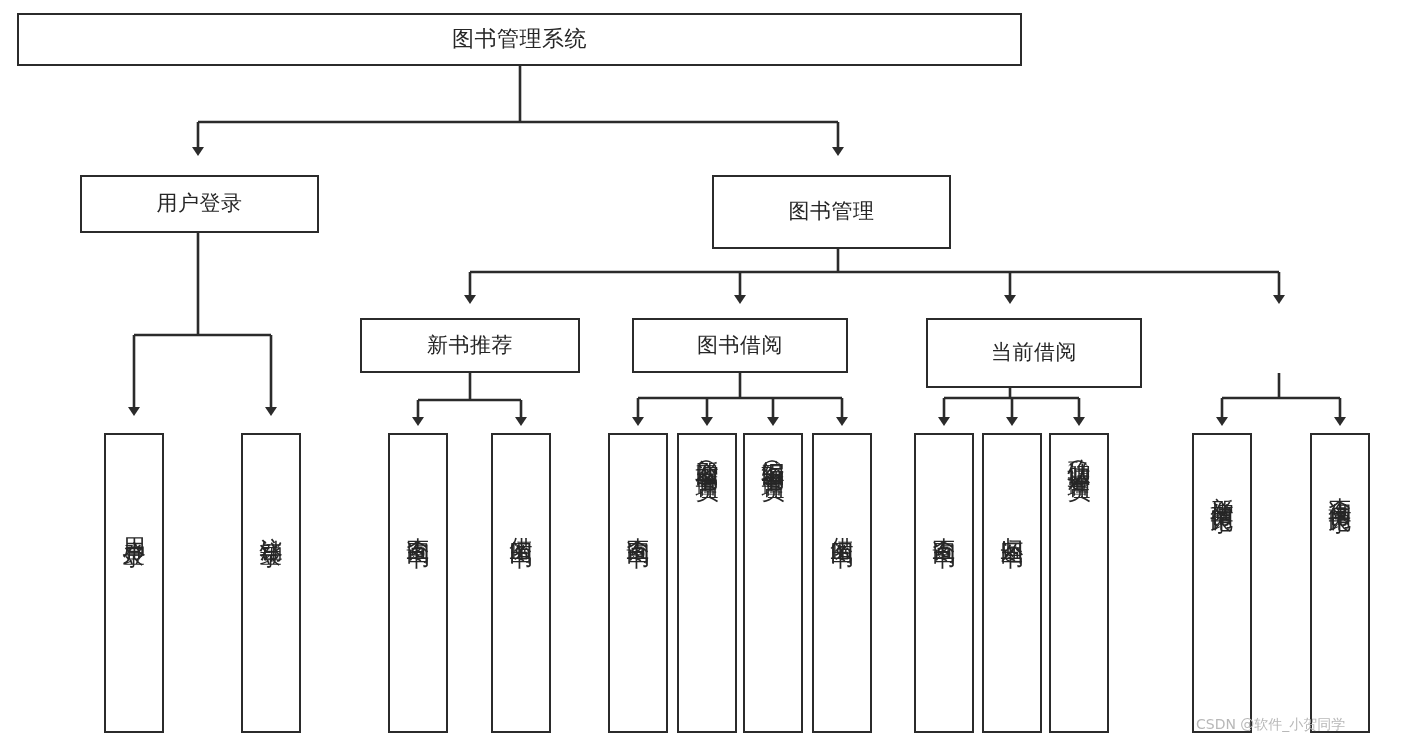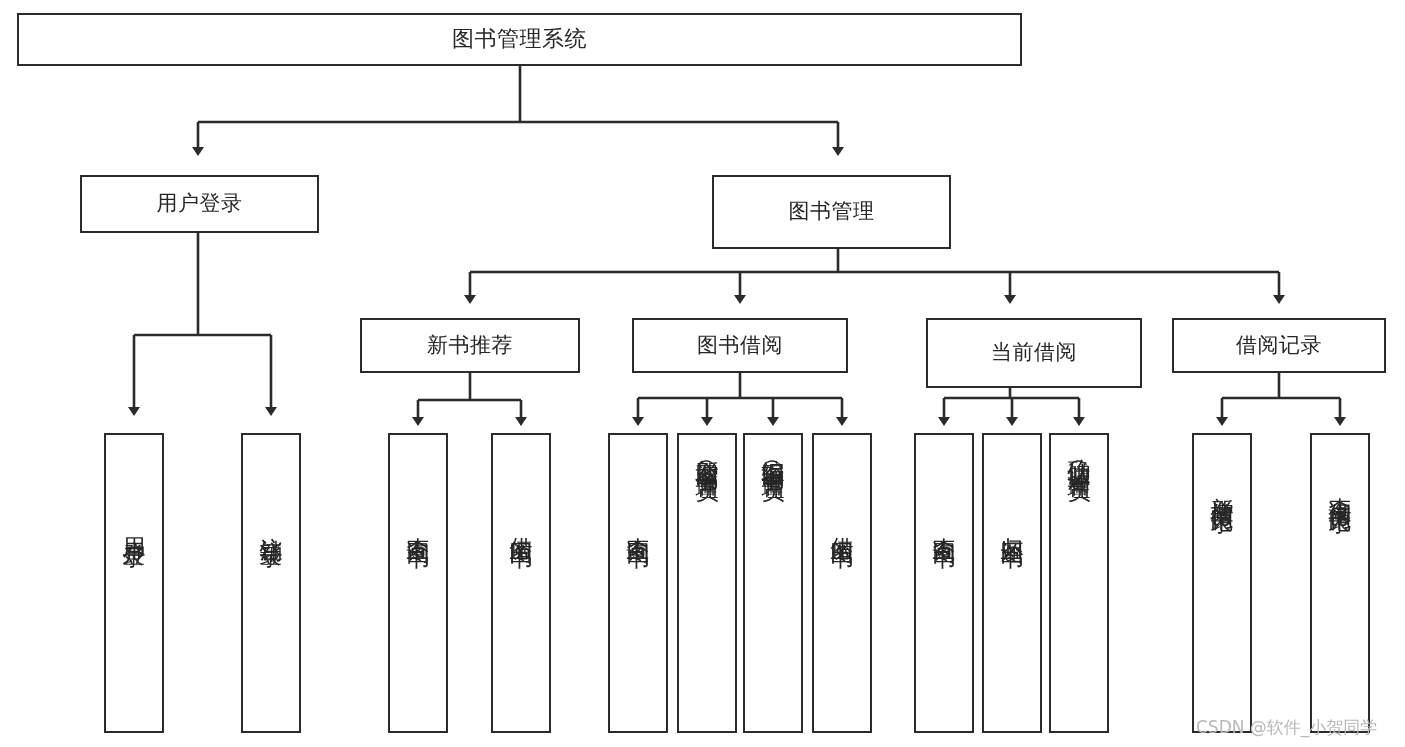--- a/index.html
+++ b/index.html
@@ -65,21 +65,21 @@
     margin: 0 auto;
   }
   .node.vert.mid .node-label {
     margin-top: 78px;
   }
   .node.vert.mid2 .node-label {
     margin-top: 38px;
   }
   .watermark {
     position: absolute;
-    font-size: 17px;
+    font-size: 14px;
     color: #b8b8b8;
     white-space: nowrap;
     z-index: 5;
     font-family: "DejaVu Sans", "Liberation Sans", sans-serif;
   }
 </style>
 </head>
 <body>
 
 <div id="diagram-root">
@@ -147,23 +147,20 @@
 
   <div class="node horiz" style="left:360px; top:318px; width:220px; height:55px;">
     <span class="node-label">新书推荐</span>
   </div>
   <div class="node horiz" style="left:632px; top:318px; width:216px; height:55px;">
     <span class="node-label">图书借阅</span>
   </div>
   <div class="node horiz" style="left:902px; top:318px; width:216px; height:70px;margin-left:24px;">
     <span class="node-label">当前借阅</span>
   </div>
-  <div class="node horiz" style="left:1172px; top:318px; width:214px; height:55px;">
-    <span class="node-label">借阅记录</span>
-  </div>
 
   <div class="node vert mid" style="left:104px; top:433px; width:60px; height:300px;">
     <span class="node-label">用户登录</span>
   </div>
   <div class="node vert mid" style="left:241px; top:433px; width:60px; height:300px;">
     <span class="node-label">注销登录</span>
   </div>
 
   <div class="node vert mid" style="left:388px; top:433px; width:60px; height:300px;">
     <span class="node-label">查询图书</span>

